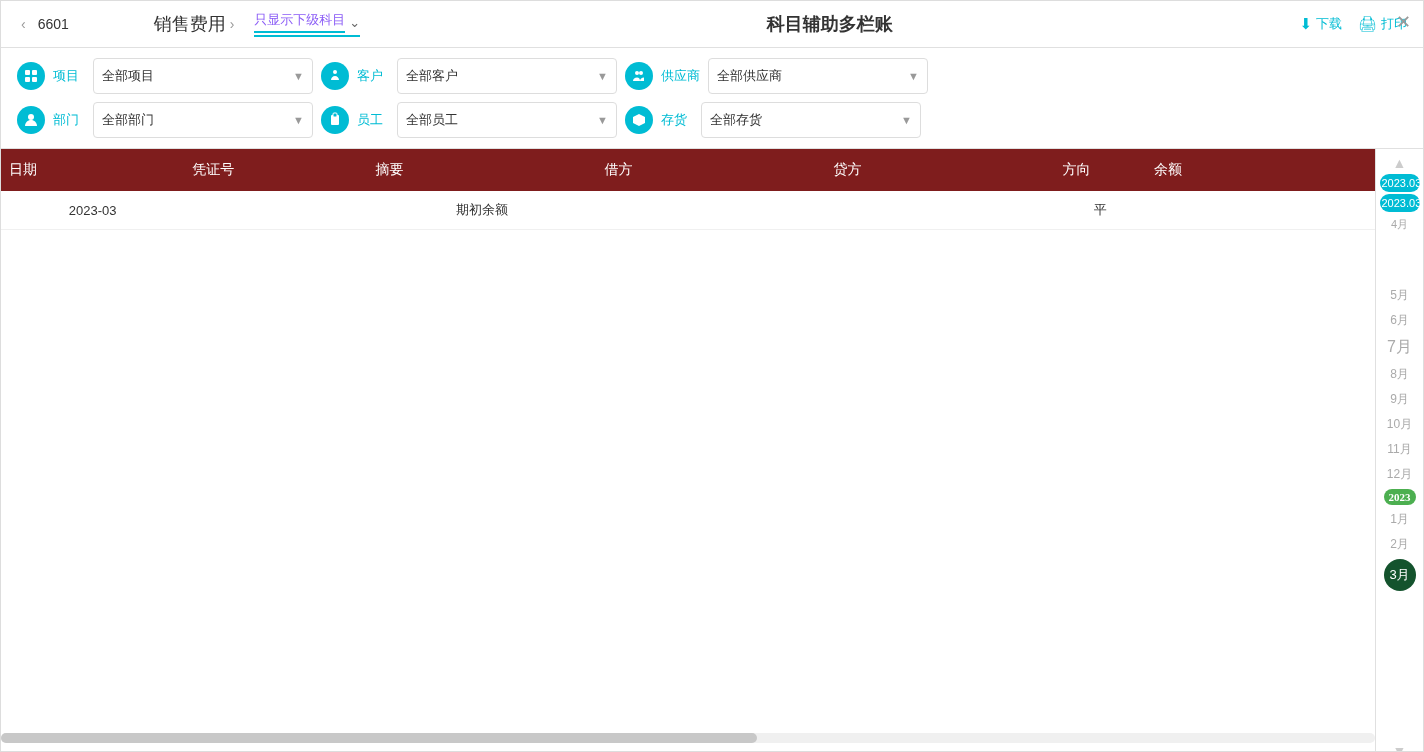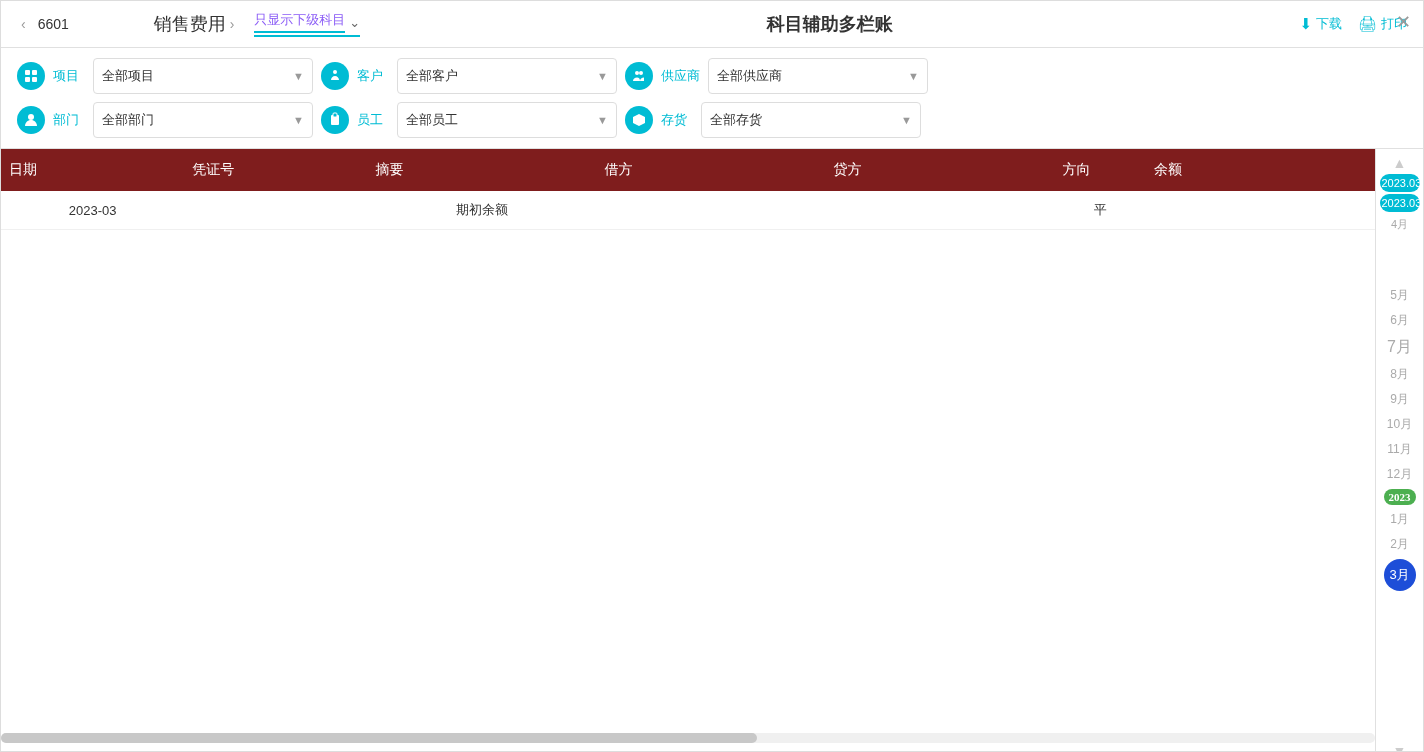--- a/index.html
+++ b/index.html
@@ -212,21 +212,21 @@
       <div class="timeline-item" style="color:#aaa;font-size:12px;padding:4px 2px;text-align:center;width:100%;">9月</div>
       <div class="timeline-item" style="color:#aaa;font-size:12px;padding:4px 2px;text-align:center;width:100%;">10月</div>
       <div class="timeline-item" style="color:#aaa;font-size:12px;padding:4px 2px;text-align:center;width:100%;">11月</div>
       <div class="timeline-item" style="color:#aaa;font-size:12px;padding:4px 2px;text-align:center;width:100%;">12月</div>
 
       <div style="background:#4caf50;color:#fff;border-radius:8px;font-size:11px;font-weight:bold;padding:2px 5px;margin:2px auto;text-align:center;font-family:Liberation Serif, serif;">2023</div>
 
       <div class="timeline-item" style="color:#aaa;font-size:12px;padding:4px 2px;text-align:center;width:100%;">1月</div>
       <div class="timeline-item" style="color:#aaa;font-size:12px;padding:4px 2px;text-align:center;width:100%;">2月</div>
 
-      <div style="background:#1d4ed8;color:#fff;border-radius:50%;width:32px;height:32px;display:flex;align-items:center;justify-content:center;font-size:13px;cursor:pointer;margin:2px auto;">3月</div>
+      <div style="background:#14532d;color:#fff;border-radius:50%;width:32px;height:32px;display:flex;align-items:center;justify-content:center;font-size:13px;cursor:pointer;margin:2px auto;">3月</div>
 
       <div class="timeline-arrow" style="color:#ccc;font-size:14px;padding:2px;margin-top:auto;">▼</div>
     </div>
   </div>
 
   <div style="position:absolute;bottom:8px;left:0;right:48px;height:10px;background:#f0f0f0;border-radius:5px;">
     <div style="height:100%;width:55%;background:#c8c8c8;border-radius:5px;"></div>
   </div>
 </div>
 

